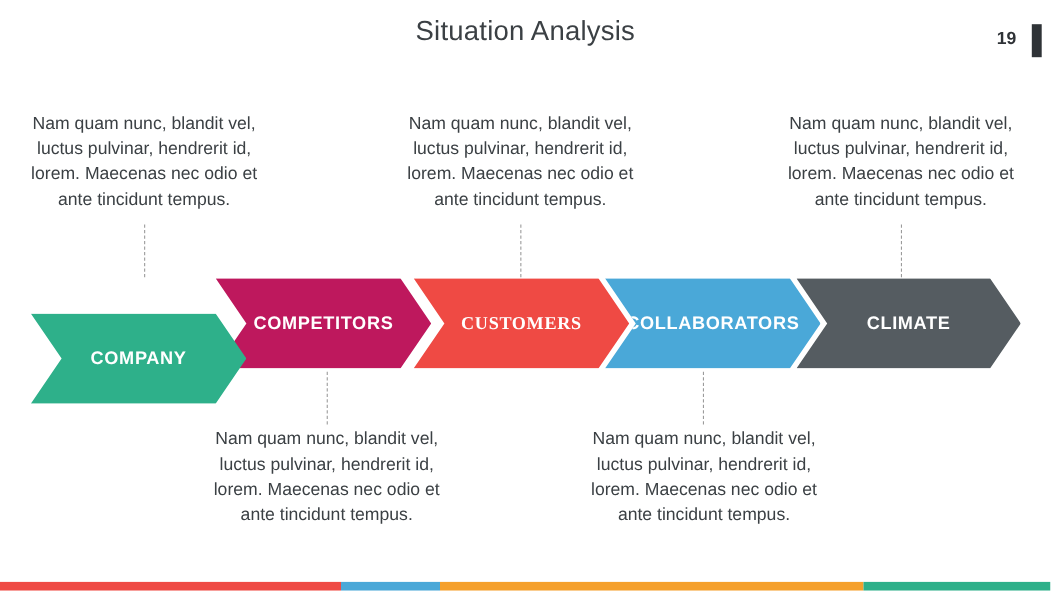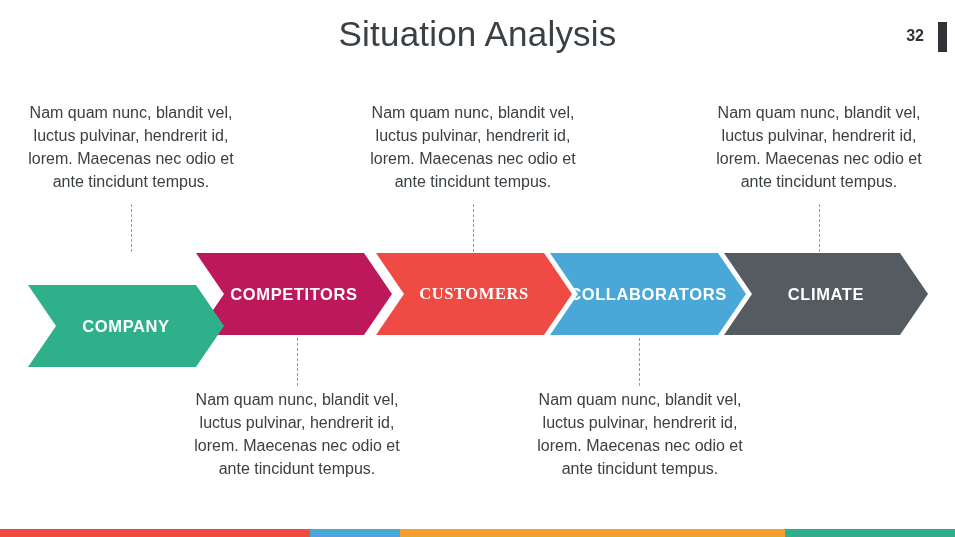--- a/index.html
+++ b/index.html
@@ -19,21 +19,21 @@
     width: 955px;
     height: 537px;
     background: #ffffff;
   }
   .slide-title {
     position: absolute;
     top: 14px;
     left: 0;
     width: 955px;
     text-align: center;
-    font-size: 35px;
+    font-size: 25px;
     font-weight: 400;
     color: #3b4044;
     letter-spacing: 0.2px;
   }
   .page-number {
     position: absolute;
     top: 27px;
     right: 31px;
     font-size: 16px;
     font-weight: bold;
@@ -101,21 +101,21 @@
     display: flex;
   }
   .footer div { height: 8px; }
 </style>
 </head>
 <body>
 
 <div class="slide">
 
   <div class="slide-title">Situation Analysis</div>
-  <div class="page-number">32</div>
+  <div class="page-number">19</div>
   <div class="page-marker"></div>
 
   <div class="note note-top" style="left:26px;">Nam quam nunc, blandit vel, luctus pulvinar, hendrerit id, lorem. Maecenas nec odio et ante tincidunt tempus.</div>
   <div class="note note-top" style="left:368px;">Nam quam nunc, blandit vel, luctus pulvinar, hendrerit id, lorem. Maecenas nec odio et ante tincidunt tempus.</div>
   <div class="note note-top" style="left:714px;">Nam quam nunc, blandit vel, luctus pulvinar, hendrerit id, lorem. Maecenas nec odio et ante tincidunt tempus.</div>
 
   <div class="note note-bottom" style="left:192px;">Nam quam nunc, blandit vel, luctus pulvinar, hendrerit id, lorem. Maecenas nec odio et ante tincidunt tempus.</div>
   <div class="note note-bottom" style="left:535px;">Nam quam nunc, blandit vel, luctus pulvinar, hendrerit id, lorem. Maecenas nec odio et ante tincidunt tempus.</div>
 
   <div class="dash" style="left:131px; top:204px; height:48px;"></div>

